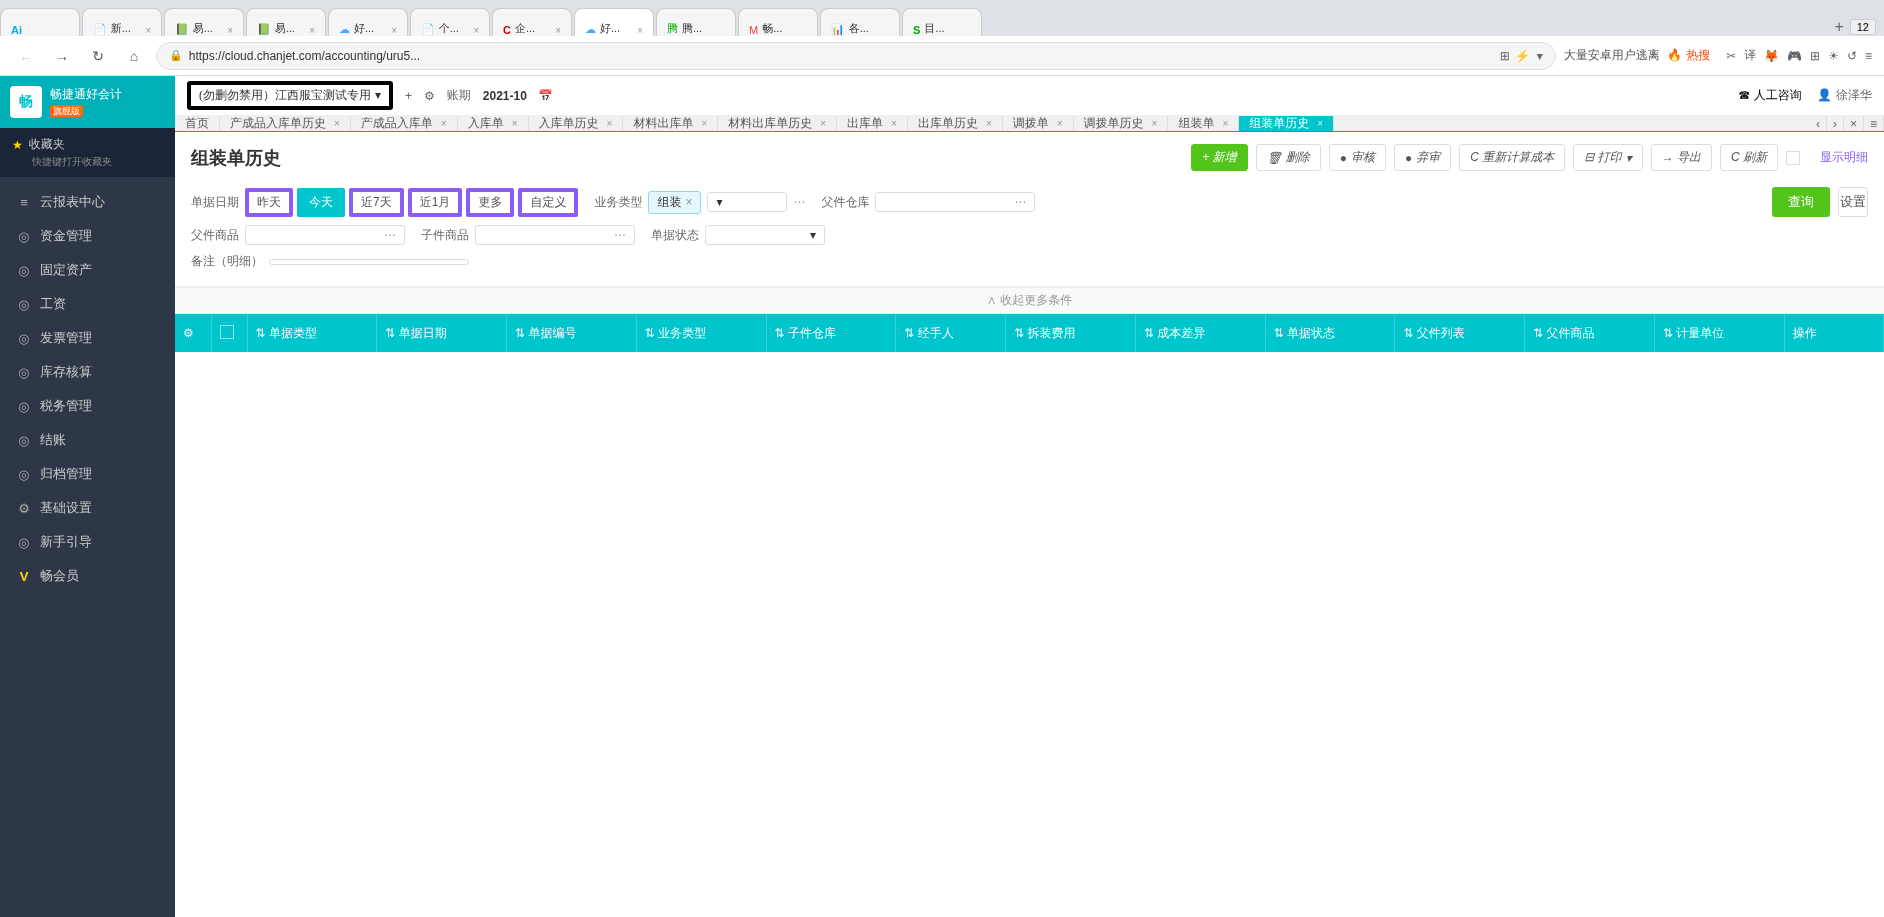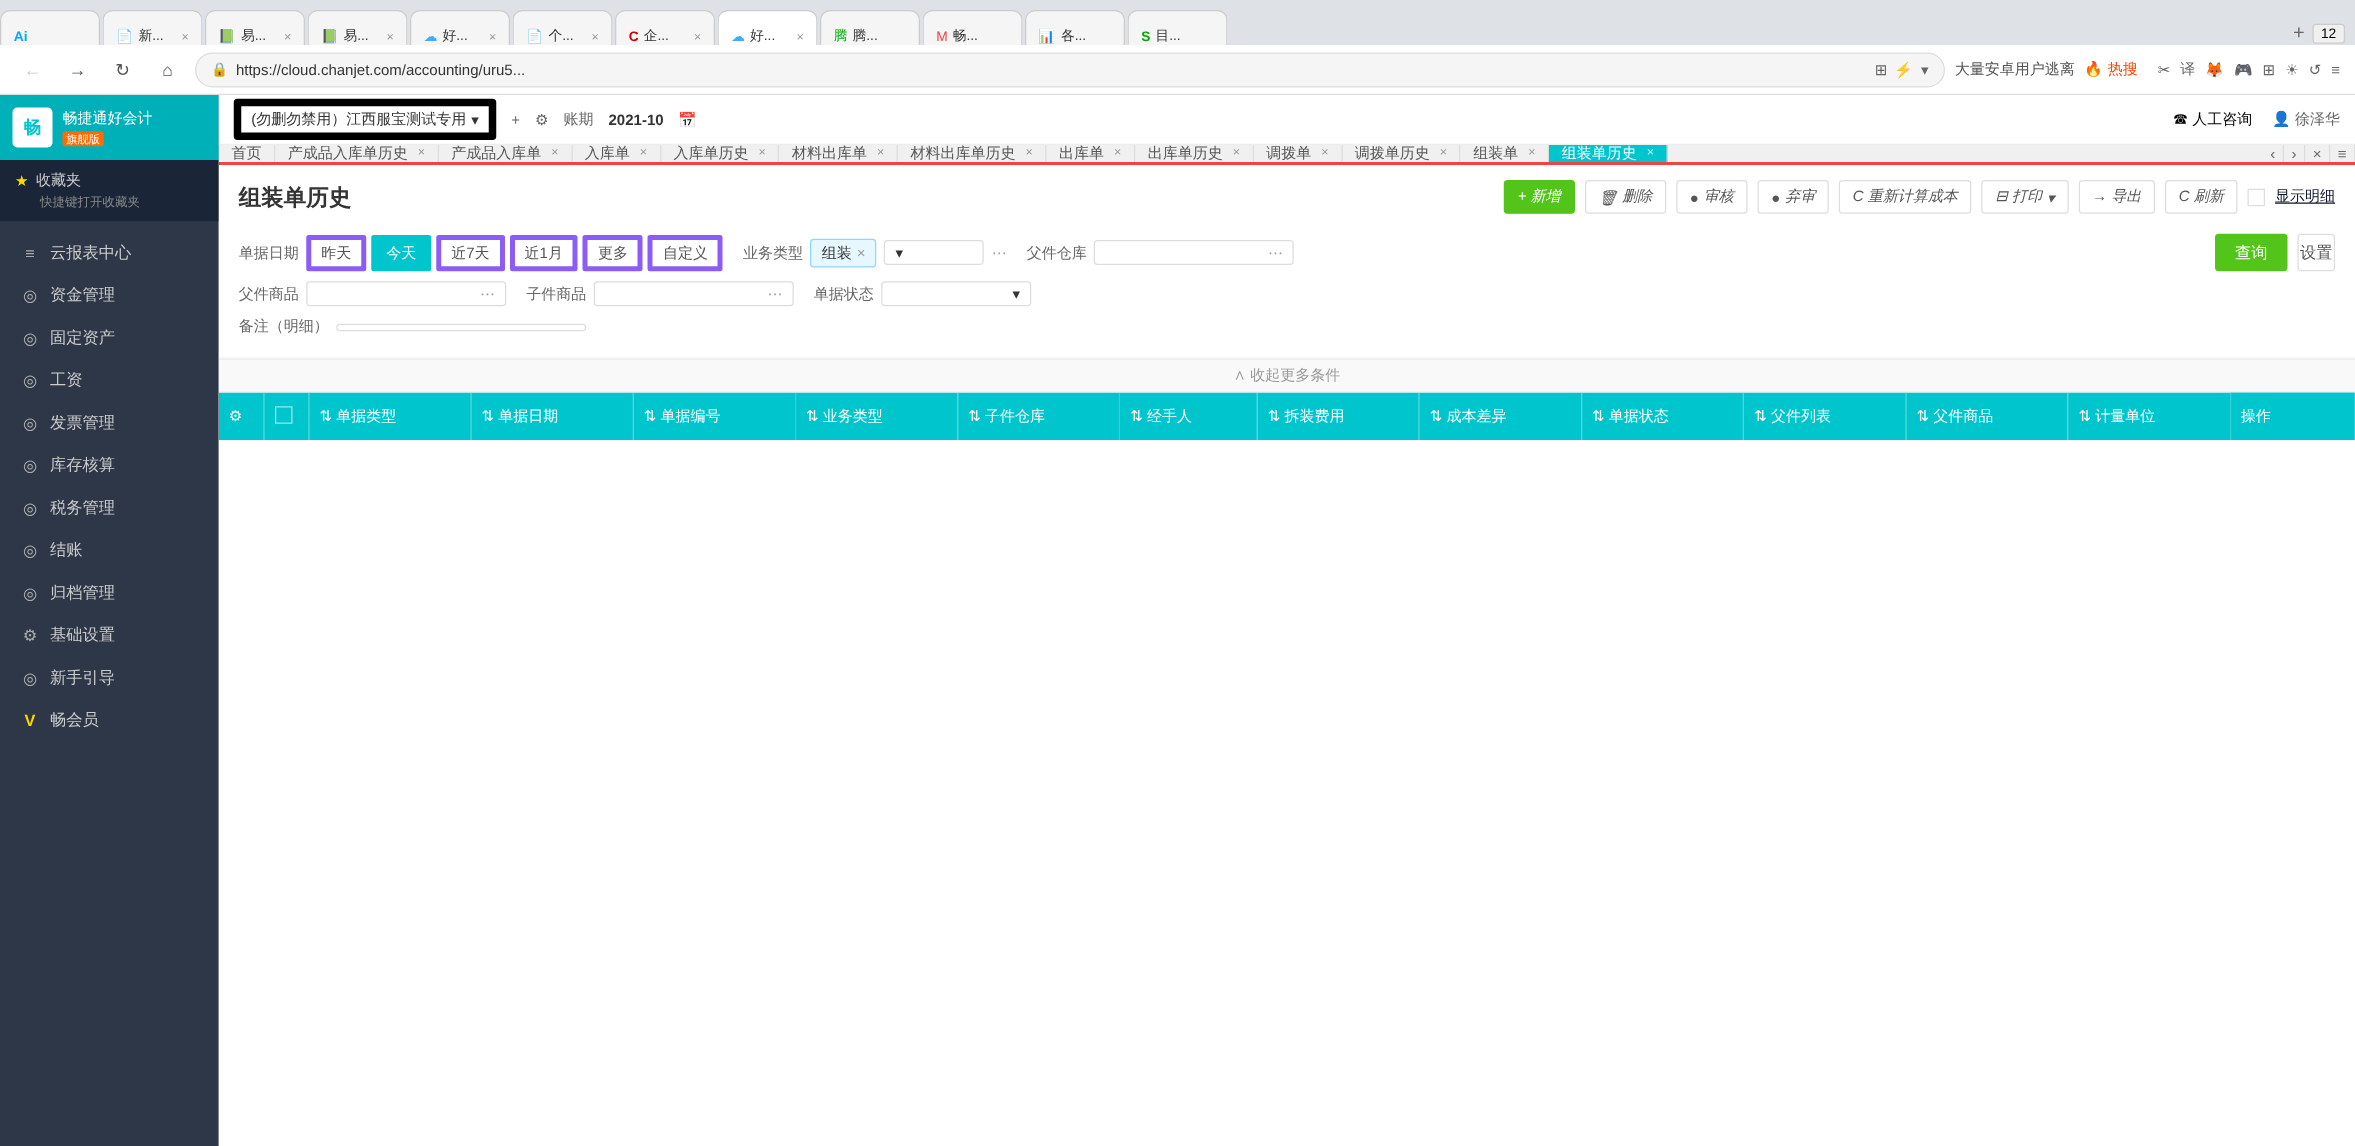--- a/index.html
+++ b/index.html
@@ -25,26 +25,26 @@
     .sidebar-bookmark { background: #1a2638; padding: 8px 12px; }
     .sidebar-nav { flex: 1; overflow-y: auto; padding: 8px 0; }
     .sidebar-item { display: flex; align-items: center; padding: 8px 16px; color: #ccc; cursor: pointer; gap: 8px; font-size: 13px; }
     .sidebar-item .item-icon { width: 16px; height: 16px; display: flex; align-items: center; justify-content: center; color: #aaa; font-size: 13px; }
 
     
     .main-content { flex: 1; display: flex; flex-direction: column; overflow: hidden; background: #fff; }
 
     
     .app-header { background: #fff; height: 40px; display: flex; align-items: center; padding: 0 12px; gap: 12px; border-bottom: 1px solid #eee; flex-shrink: 0; }
-    .company-select { display: flex; align-items: center; gap: 4px; border: 6px solid #000000; border-radius: 3px; padding: 2px 8px; font-size: 12px; color: #333; cursor: pointer; }
+    .company-select { display: flex; align-items: center; gap: 4px; border: 4px solid #000000; border-radius: 3px; padding: 2px 8px; font-size: 12px; color: #333; cursor: pointer; font-family: Liberation Serif, serif; }
     .period-label { color: #666; font-size: 12px; }
     .period-value { color: #333; font-size: 12px; font-weight: bold; }
 
     
-    .tab-bar { background: #f0f0f0; height: 16px; display: flex; align-items: center; border-bottom: 3px solid #ef4444; overflow-x: auto; flex-shrink: 0; }
+    .tab-bar { background: #f0f0f0; height: 16px; display: flex; align-items: center; border-bottom: 1px solid #ef4444; overflow-x: auto; flex-shrink: 0; }
     .page-tab { display: flex; align-items: center; padding: 0 10px; height: 32px; font-size: 12px; color: #555; cursor: pointer; border-right: 1px solid #ddd; white-space: nowrap; gap: 4px; flex-shrink: 0; }
     .page-tab.active { background: #00c5cd; color: #fff; }
     .page-tab .tab-x { color: #999; font-size: 10px; margin-left: 4px; }
     .page-tab.active .tab-x { color: rgba(255,255,255,0.8); }
     .tab-nav-btn { padding: 0 6px; height: 32px; display: flex; align-items: center; color: #666; cursor: pointer; border-right: 1px solid #ddd; }
 
     
     .page-content { flex: 1; overflow-y: auto; padding: 0; }
 
     
@@ -76,21 +76,21 @@
     .data-table thead tr { background: #00c5cd; height: 38px; }
     .data-table thead th { color: #fff; font-size: 12px; font-weight: normal; padding: 0 8px; text-align: left; border-right: 1px solid rgba(255,255,255,0.2); white-space: nowrap; cursor: pointer; }
     .table-wrapper { overflow-x: auto; }
     .th-settings { width: 36px; text-align: center; }
     .th-checkbox { width: 36px; text-align: center; }
 
     
     .query-btn { background: #52c41a; color: #fff; border: none; padding: 6px 16px; border-radius: 3px; font-size: 13px; cursor: pointer; }
     .set-btn { background: #fff; color: #555; border: 1px solid #ddd; padding: 5px 1px; border-radius: 3px; font-size: 13px; cursor: pointer; }
 
-    .display-toggle { display: flex; align-items: center; gap: 8px; font-size: 12px; color: #0f172a; text-decoration: underline; }
+    .display-toggle { display: flex; align-items: center; gap: 20px; font-size: 12px; color: #8b5cf6; }
     .checkbox-square { width: 14px; height: 14px; border: 1px solid #ddd; display: inline-block; }
   </style>
 </head>
 <body>
 
 <div class="browser-tabs">
   <div class="browser-tab">
     <span style="color:#00aaff;font-weight:bold;font-size:11px;">Ai</span>
   </div>
   <div class="browser-tab">

